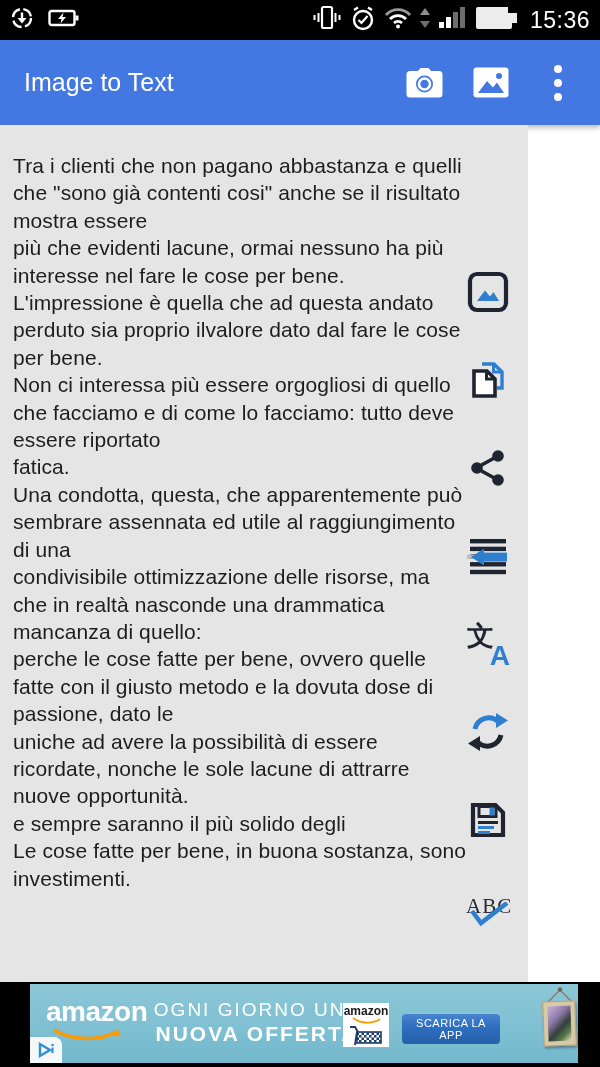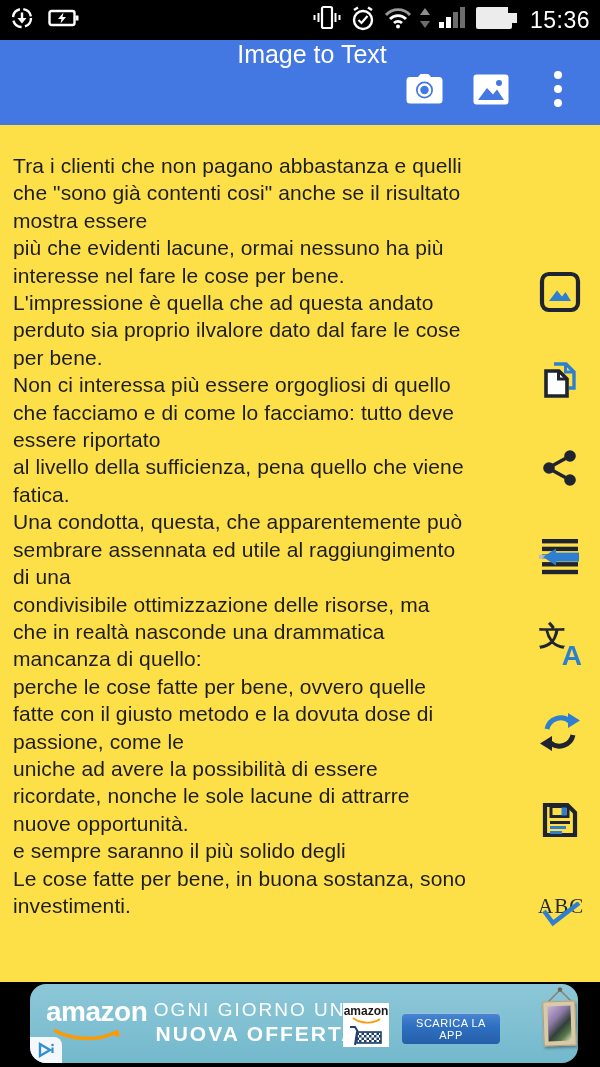--- a/index.html
+++ b/index.html
@@ -8,46 +8,46 @@
 
   
   .statusbar{position:absolute;left:0;top:0;width:600px;height:40px;background:#000;
              display:flex;align-items:center;padding:0 10px;box-sizing:border-box;}
   .sb-left{display:flex;align-items:center;gap:14px;}
   .sb-right{margin-left:auto;display:flex;align-items:center;gap:7px;}
   .sb-time{color:#fff;font-size:23px;margin-left:4px;letter-spacing:0.5px;}
 
   
   .appbar{position:absolute;left:0;top:40px;width:600px;height:85px;background:#4377e2;
-          display:flex;align-items:center;box-shadow:0 3px 5px rgba(0,0,0,.25);flex-direction:column;}
+          display:flex;align-items:center;box-shadow:0 3px 5px rgba(0,0,0,.25);}
   .appbar-title{color:#fff;font-size:25px;margin-left:24px;font-weight:400;}
   .appbar-actions{margin-left:auto;display:flex;align-items:center;gap:27px;margin-right:22px;}
   .abtn{width:40px;height:40px;display:flex;align-items:center;justify-content:center;}
 
   
-  .content{position:absolute;left:0;top:125px;width:600px;height:857px;background:#fde047;}
+  .content{position:absolute;left:0;top:125px;width:528px;height:857px;background:#e5e5e5;}
   .ocr{position:absolute;left:13px;top:27px;width:505px;color:#1d1d1d;
        font-size:21px;line-height:27.4px;letter-spacing:0.1px;}
   .ln{white-space:nowrap;}
 
   
   .tools{position:absolute;top:145px;right:18px;width:44px;display:flex;flex-direction:column;gap:44px;}
   .tool{width:44px;height:44px;display:flex;align-items:center;justify-content:center;position:relative;}
   .translate-wrap{position:relative;width:44px;height:44px;}
   .tr-han{position:absolute;left:1px;top:-4px;font-size:27px;font-weight:700;color:#1f2430;}
   .tr-a{position:absolute;right:0px;bottom:-6px;font-size:28px;font-weight:700;color:#2e7fd0;}
   .abc-wrap{position:relative;width:44px;height:44px;}
   .abc-txt{position:absolute;left:0;top:8px;font-size:21px;color:#2a2a33;letter-spacing:1px;
            font-family:"Liberation Serif",serif;}
   .abc-chk{position:absolute;left:2px;top:16px;}
 
   
   .adstrip{position:absolute;left:0;top:982px;width:600px;height:85px;background:#000;}
   .ad{position:absolute;left:30px;top:2px;width:548px;height:79px;overflow:hidden;
-      background:linear-gradient(180deg,#8cc7d7 0%,#7fc0d2 55%,#74b8cc 100%);border-radius:16px;}
+      background:linear-gradient(180deg,#8cc7d7 0%,#7fc0d2 55%,#74b8cc 100%);}
   .amz-logo{position:absolute;left:16px;top:12px;color:#fff;font-size:28px;font-weight:700;
             letter-spacing:-0.5px;}
   .amz-smile{position:absolute;left:22px;top:44px;}
   .ad-headline{position:absolute;left:112px;top:15px;width:230px;text-align:center;color:#fff;}
   .ad-h1{font-size:19px;letter-spacing:2px;white-space:nowrap;}
   .ad-h2{font-size:21px;font-weight:700;letter-spacing:2px;white-space:nowrap;margin-top:1px;}
   .ad-tile{position:absolute;left:313px;top:19px;width:46px;height:44px;background:#fff;
            display:flex;flex-direction:column;align-items:center;justify-content:center;}
   .tile-brand{font-size:12px;font-weight:700;color:#1a1a1a;line-height:11px;margin-top:2px;}
   .ad-cta{position:absolute;left:372px;top:29px;width:98px;height:31px;border:0;cursor:pointer;
@@ -169,31 +169,30 @@
       <div class="ln">che "sono già contenti cosi" anche se il risultato</div>
       <div class="ln">mostra essere</div>
       <div class="ln">più che evidenti lacune, ormai nessuno ha più</div>
       <div class="ln">interesse nel fare le cose per bene.</div>
       <div class="ln">L'impressione è quella che ad questa andato</div>
       <div class="ln">perduto sia proprio ilvalore dato dal fare le cose</div>
       <div class="ln">per bene.</div>
       <div class="ln">Non ci interessa più essere orgogliosi di quello</div>
       <div class="ln">che facciamo e di come lo facciamo: tutto deve</div>
       <div class="ln">essere riportato</div>
-      <div class="ln">al livello della sufficienza, pena quello che viene</div>
       <div class="ln">fatica.</div>
       <div class="ln">Una condotta, questa, che apparentemente può</div>
       <div class="ln">sembrare assennata ed utile al raggiungimento</div>
       <div class="ln">di una</div>
       <div class="ln">condivisibile ottimizzazione delle risorse, ma</div>
       <div class="ln">che in realtà nasconde una drammatica</div>
       <div class="ln">mancanza di quello:</div>
       <div class="ln">perche le cose fatte per bene, ovvero quelle</div>
       <div class="ln">fatte con il giusto metodo e la dovuta dose di</div>
-      <div class="ln">passione, come le</div>
+      <div class="ln">passione, dato le</div>
       <div class="ln">uniche ad avere la possibilità di essere</div>
       <div class="ln">ricordate, nonche le sole lacune di attrarre</div>
       <div class="ln">nuove opportunità.</div>
       <div class="ln">e sempre saranno il più solido degli</div>
       <div class="ln">Le cose fatte per bene, in buona sostanza, sono</div>
       <div class="ln">investimenti.</div>
     </div>
 
     <div class="tools">
       <div class="tool">

